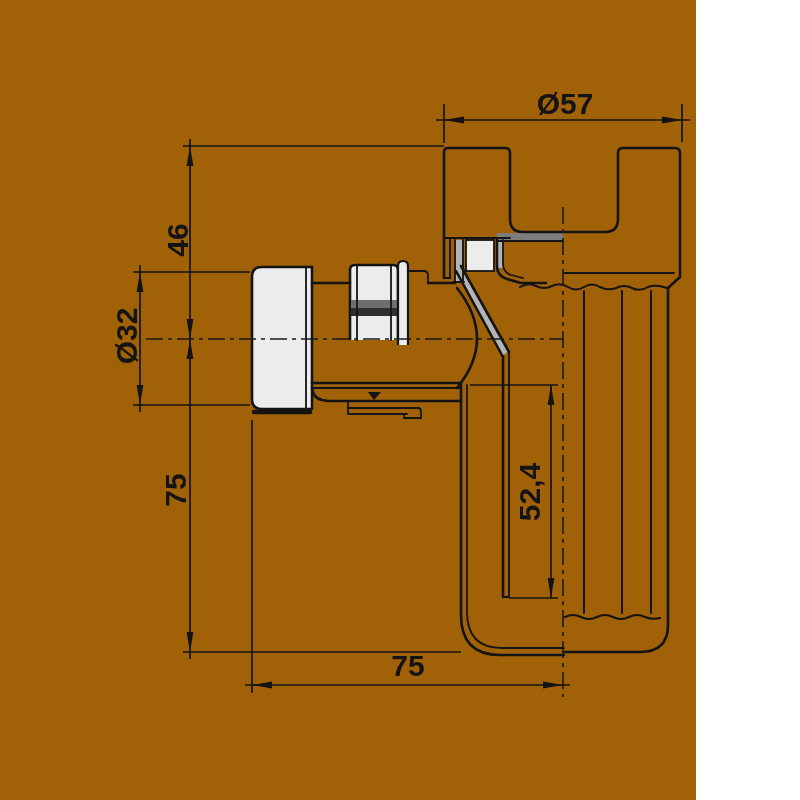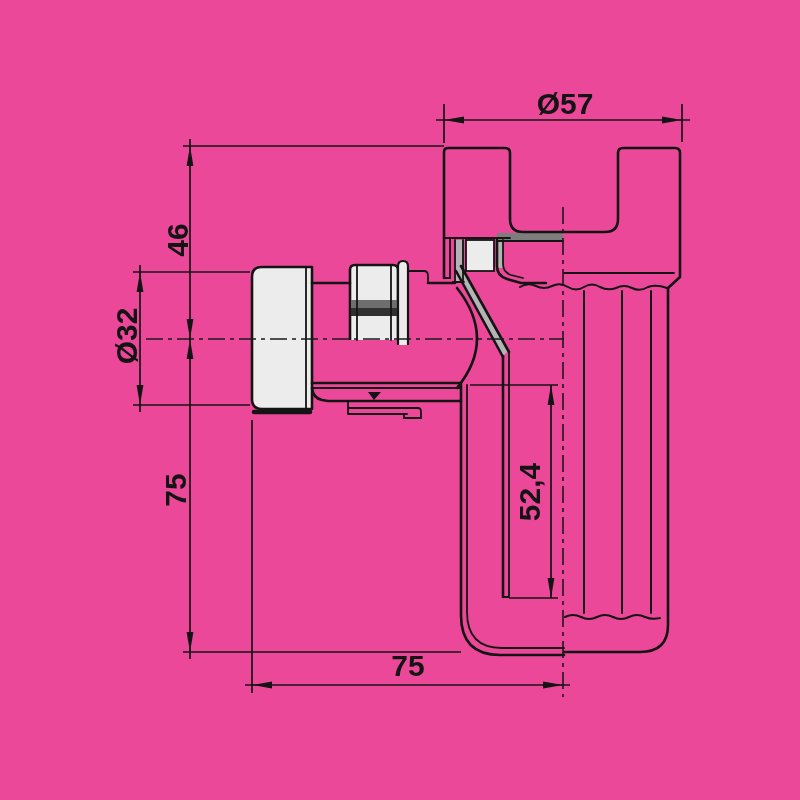--- a/index.html
+++ b/index.html
@@ -1,16 +1,16 @@
 <!DOCTYPE html>
 <html><head>
 <meta charset="utf-8">
 <style>
   html,body{margin:0;padding:0;background:#ffffff;}
-  .canvas{position:relative;width:800px;height:800px;background:#ec4899;overflow:hidden;
+  .canvas{position:relative;width:696px;height:800px;background:#a16207;overflow:hidden;
           font-family:"Liberation Sans", sans-serif;}
   svg{position:absolute;left:0;top:0;}
   .outline{fill:none;stroke:#141414;stroke-width:2.6;stroke-linecap:round;stroke-linejoin:round;}
   .outline-thin{fill:none;stroke:#141414;stroke-width:1.8;stroke-linecap:round;}
   .outline-heavy{fill:none;stroke:#141414;stroke-width:4.5;stroke-linecap:round;}
   .wavy{fill:none;stroke:#141414;stroke-width:2;stroke-linecap:round;}
   .centerline{fill:none;stroke:#1a1a1a;stroke-width:1.6;stroke-dasharray:17 5 4 5;}
   .dimline{fill:none;stroke:#141414;stroke-width:1.7;stroke-linecap:butt;}
   .arrow{fill:#141414;stroke:none;}
   .dimtext{font-family:"Liberation Sans", sans-serif;font-weight:bold;font-size:30px;fill:#141414;}

